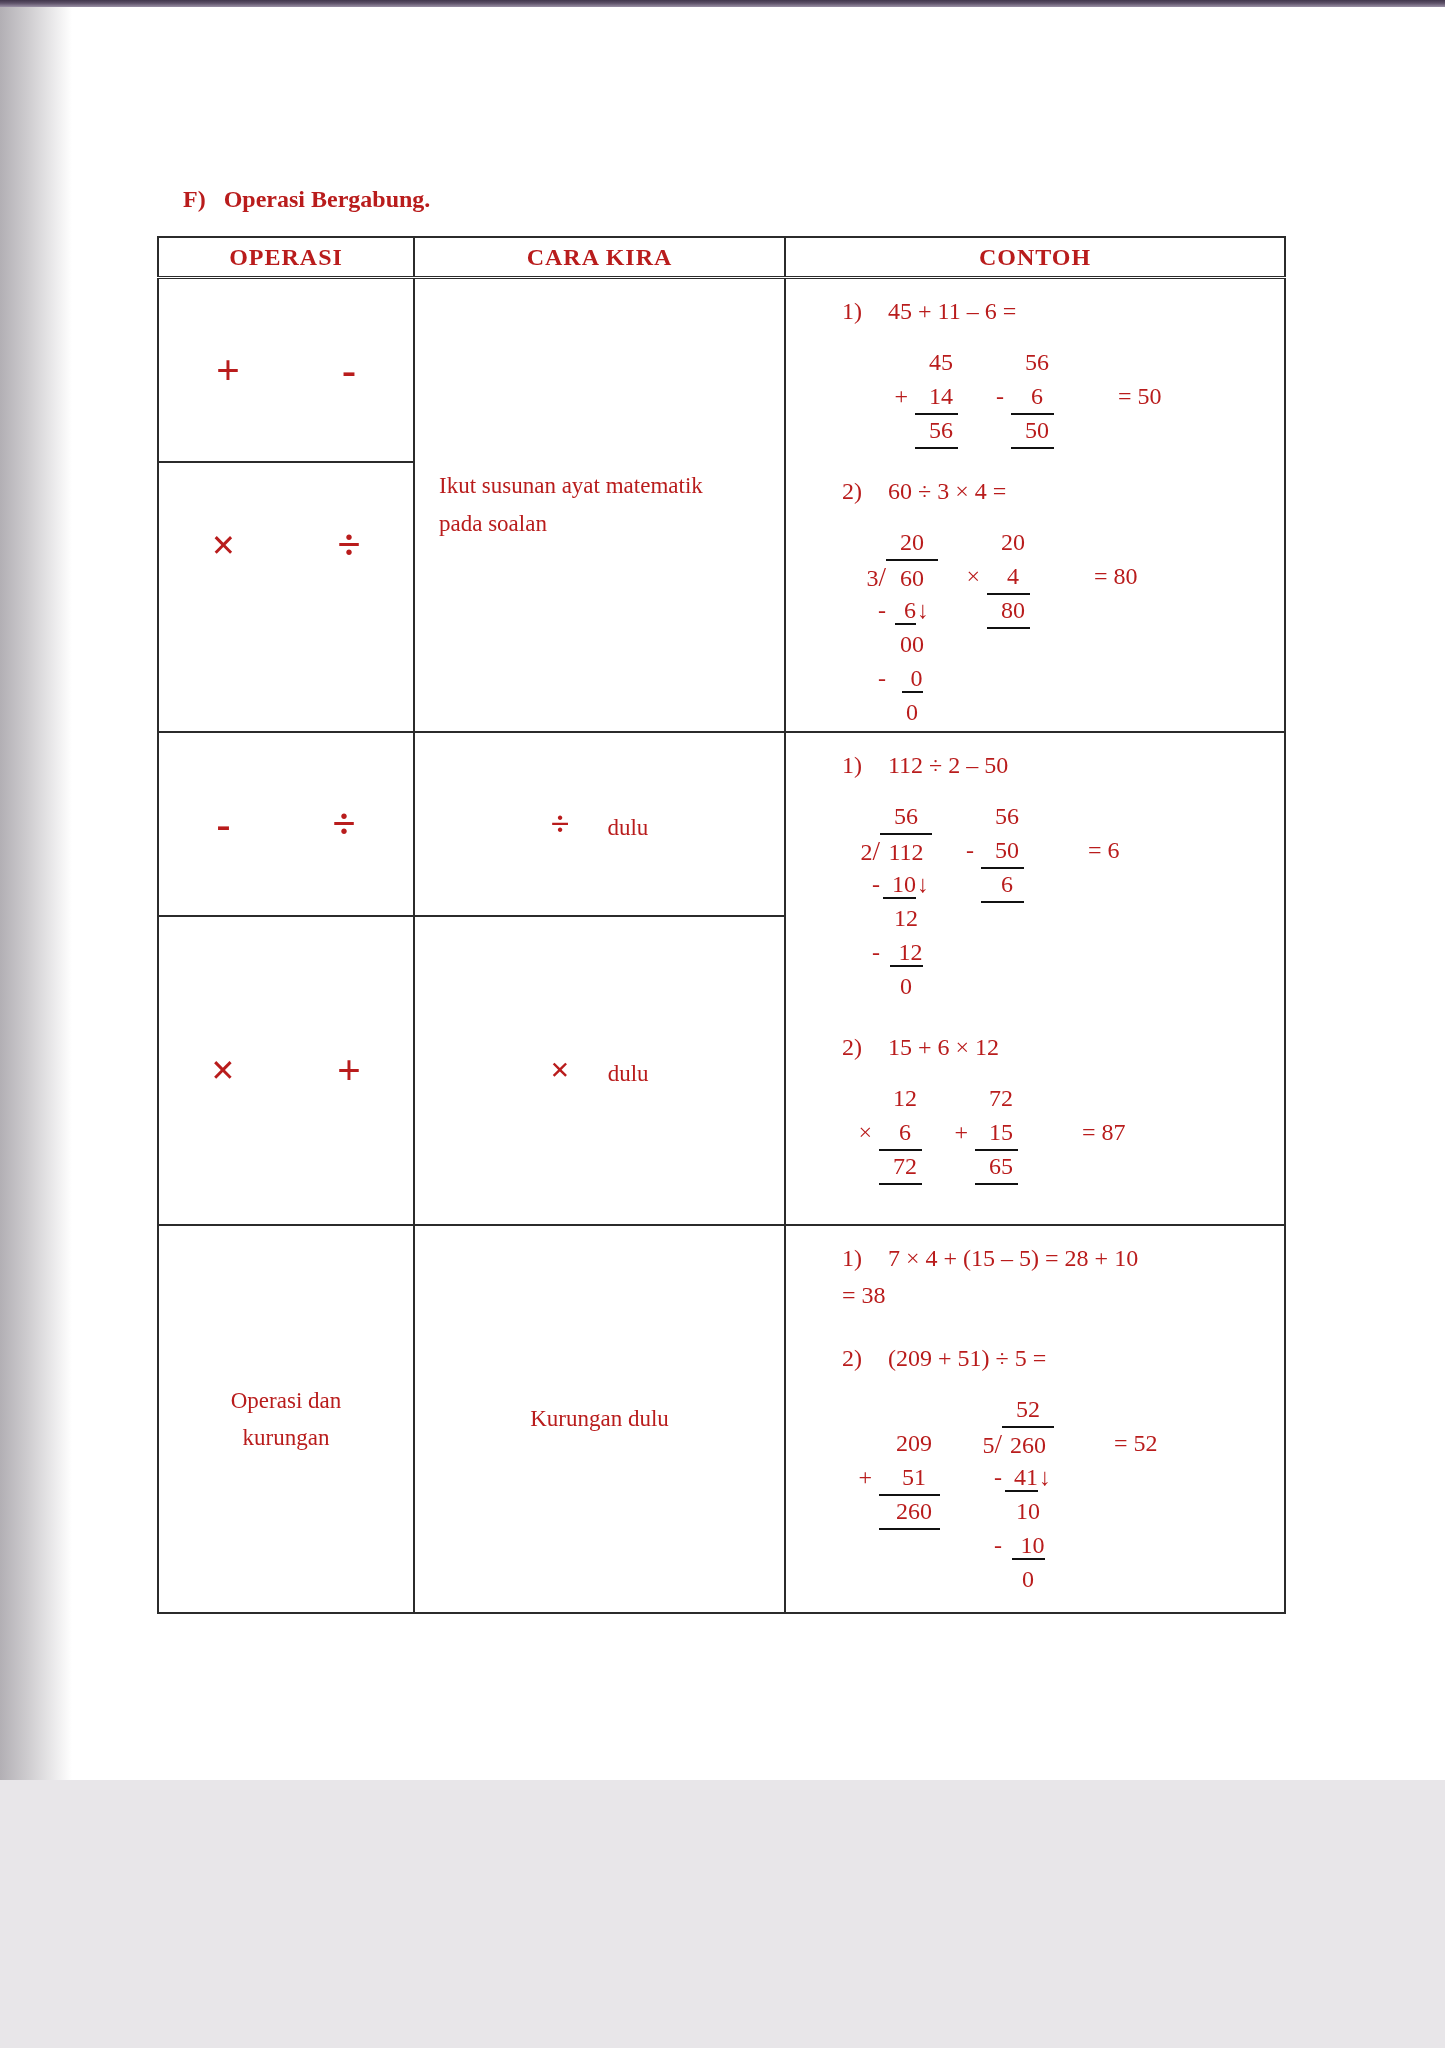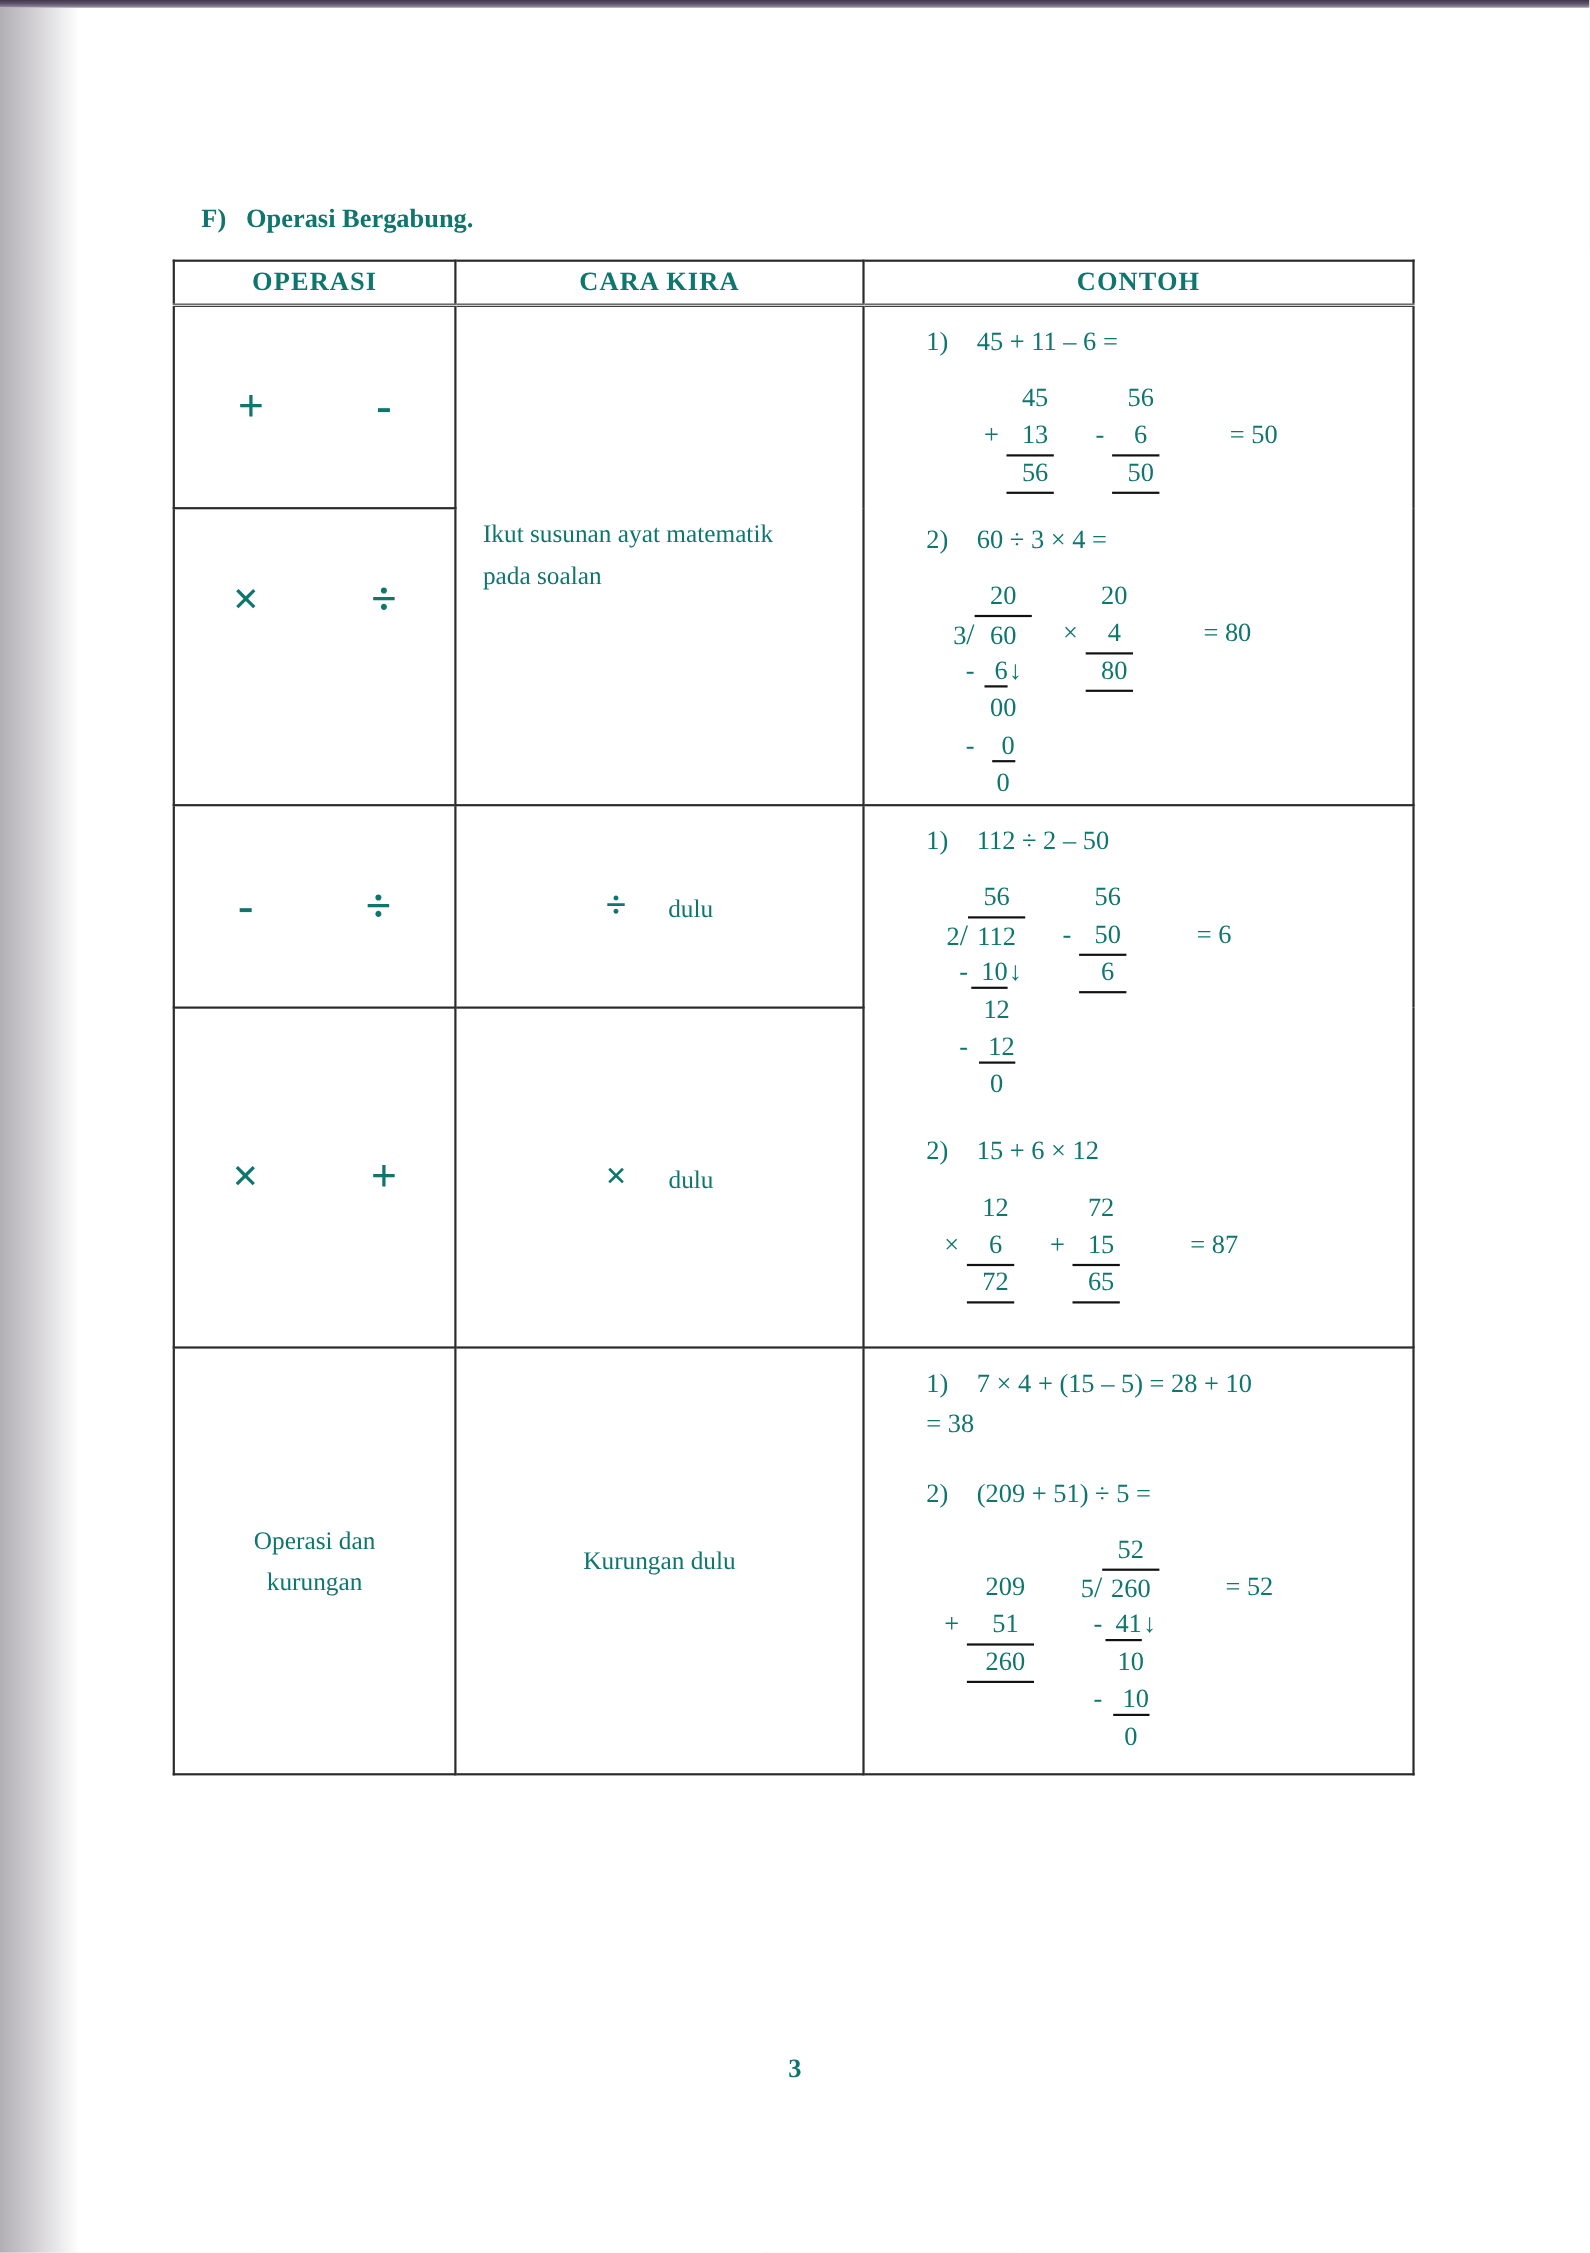--- a/index.html
+++ b/index.html
@@ -1,23 +1,23 @@
 <!DOCTYPE html>
 <html><head>
 <meta charset="utf-8">
 <style>
   html,body{margin:0;padding:0;}
   body{background:#e8e6e9;}
   .page{
     position:relative;
-    width:1445px;height:2048px;
+    width:1445px;height:1780px;
     background:#ffffff;
     overflow:hidden;
     font-family:"Liberation Serif","DejaVu Serif",serif;
-    color:#0f766e;
+    color:#b91c1c;
   }
   .top-bar{
     position:absolute;left:0;top:0;width:100%;height:7px;
     background:linear-gradient(#41364c 0%,#5d5168 45%,#9b91a6 100%);
   }
   .left-shade{
     position:absolute;left:0;top:7px;bottom:0;width:72px;
     background:linear-gradient(to right,#b2afb4 0%,#cfcdd0 40%,rgba(255,255,255,0) 100%);
     pointer-events:none;
   }
@@ -120,21 +120,21 @@
         <div>pada soalan</div>
       </td>
       <td rowspan="2" class="contoh">
         <div class="ex">
           <div class="exline">
             <span class="lbl">1)</span><span>45 + 11 – 6 =</span>
           </div>
           <div class="work m50">
             <div class="stack">
               <div class="srow"><span class="op"></span><span class="num">45</span></div>
-              <div class="srow"><span class="op">+</span><span class="num u">13</span></div>
+              <div class="srow"><span class="op">+</span><span class="num u">14</span></div>
               <div class="srow"><span class="op"></span><span class="num u">56</span></div>
             </div>
             <div class="stack">
               <div class="srow"><span class="op"></span><span class="num">56</span></div>
               <div class="srow"><span class="op">-</span><span class="num u">6</span></div>
               <div class="srow"><span class="op"></span><span class="num u">50</span></div>
             </div>
             <div class="res">= 50</div>
           </div>
         </div>

